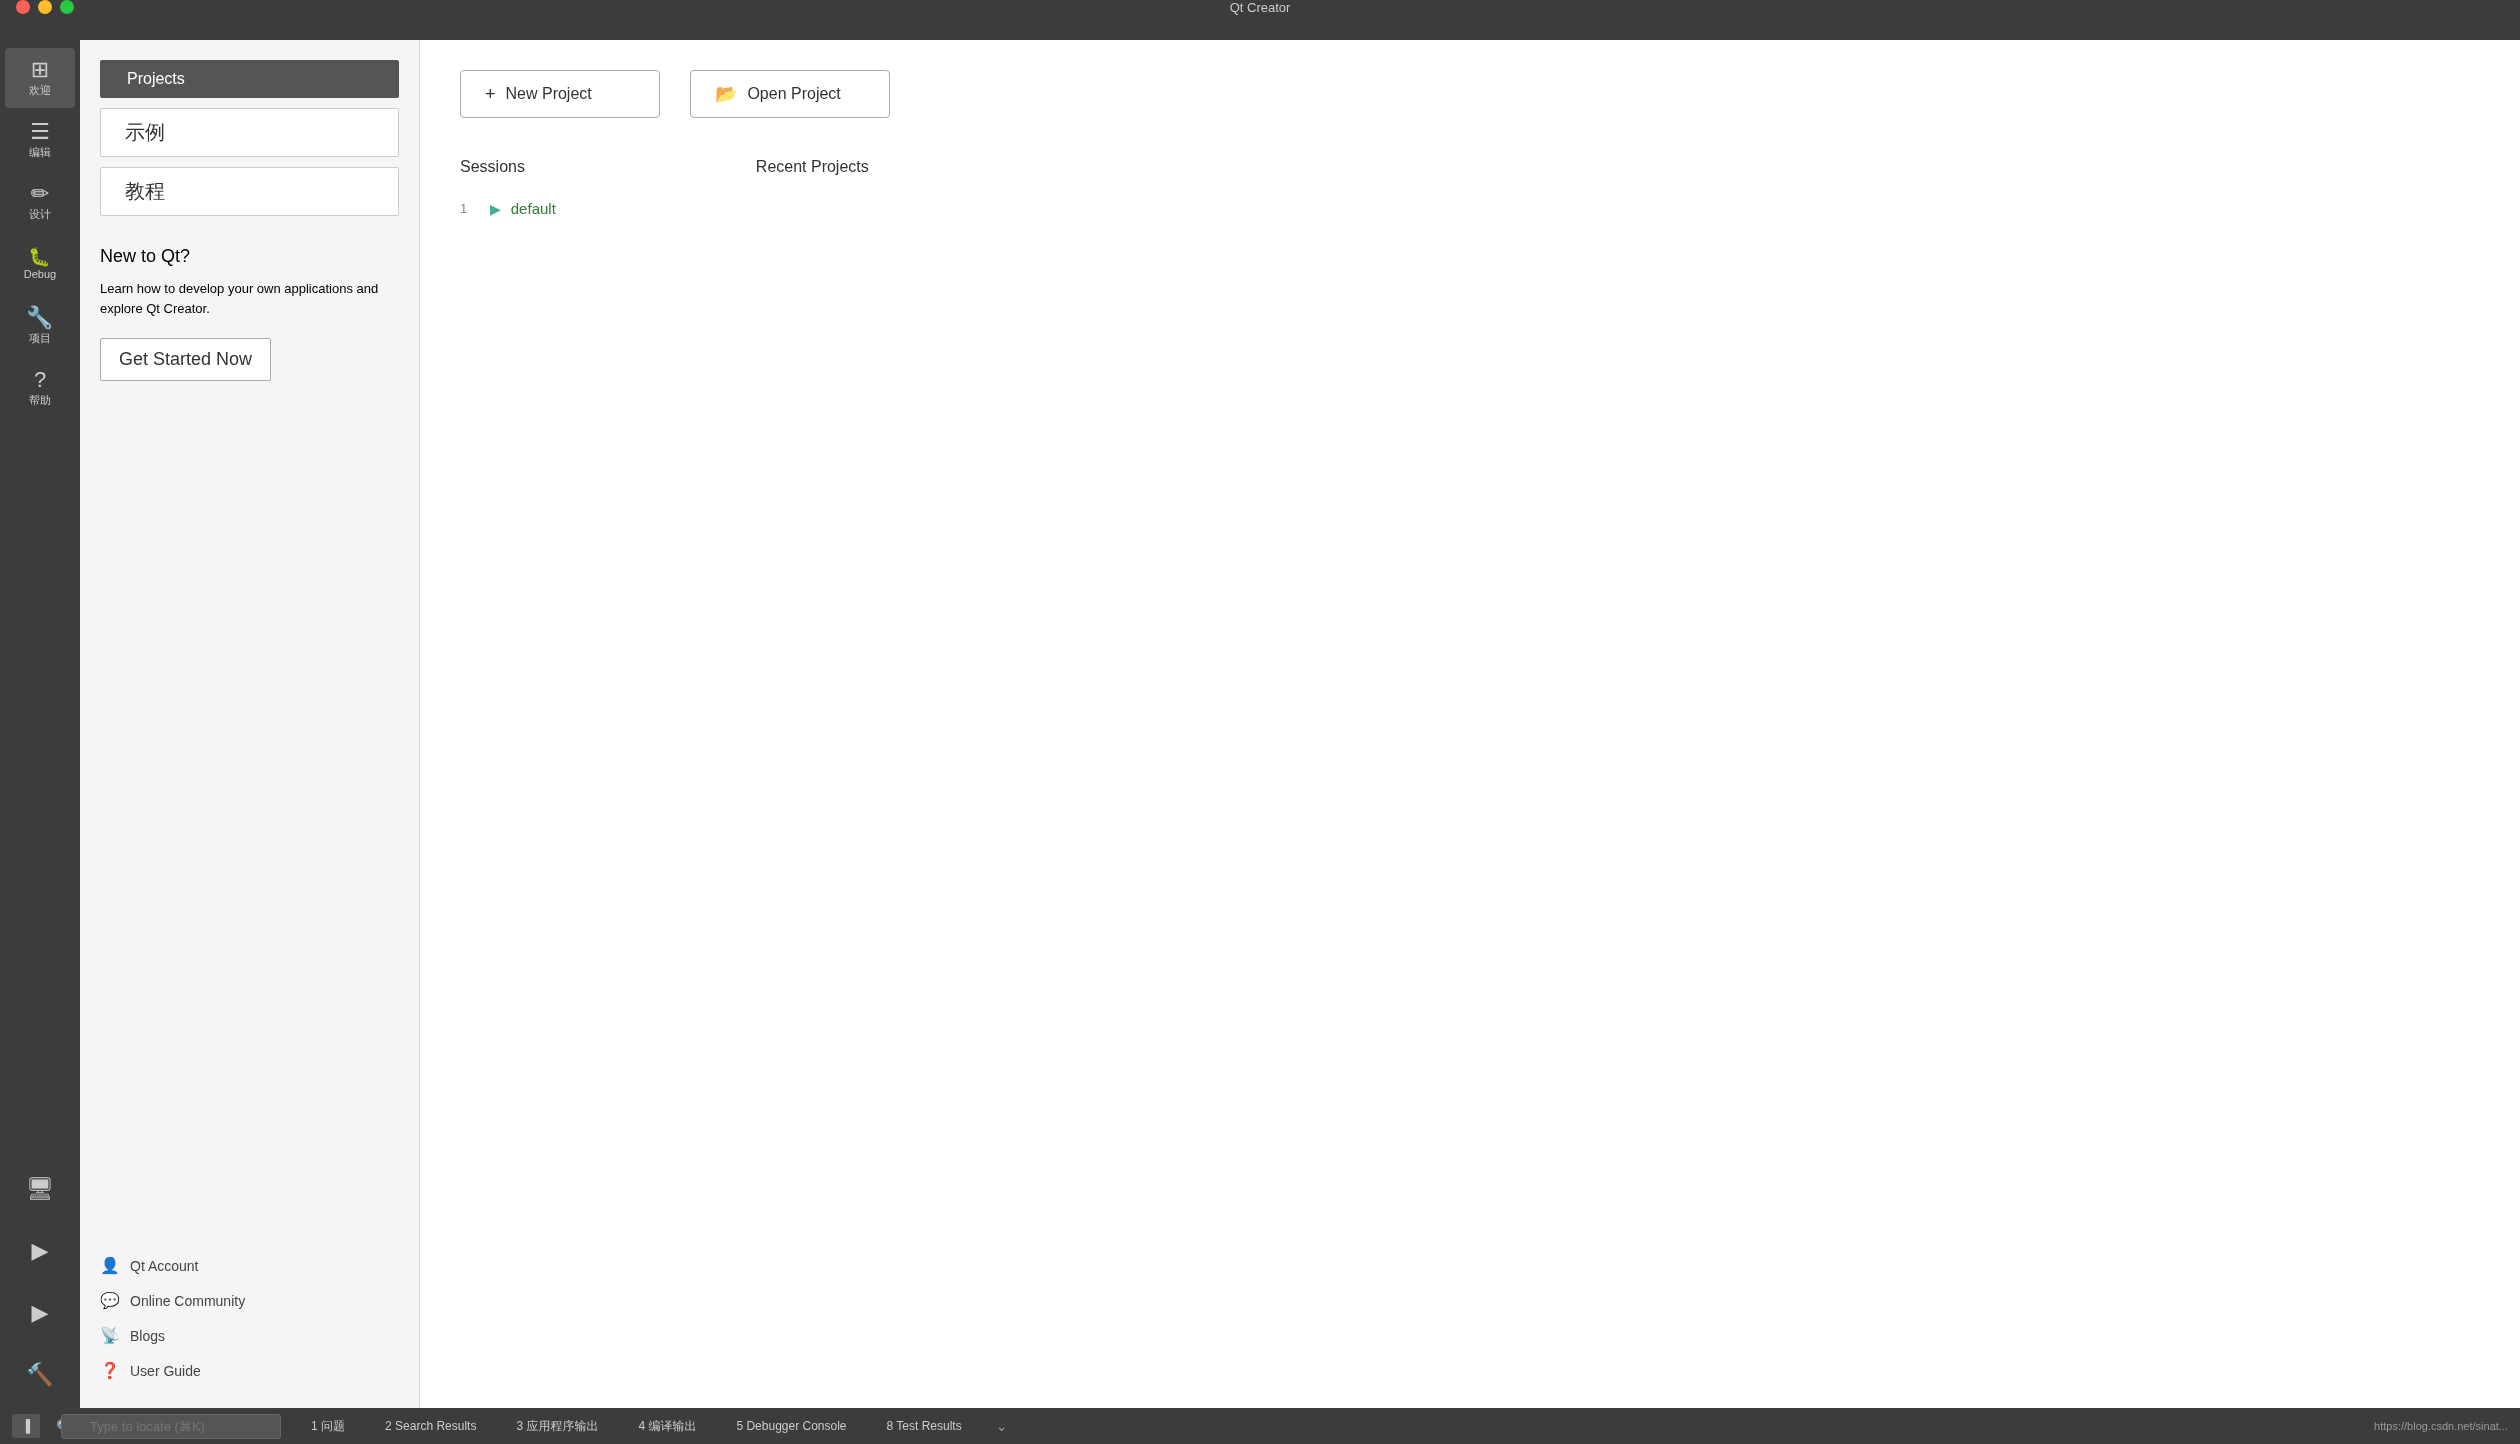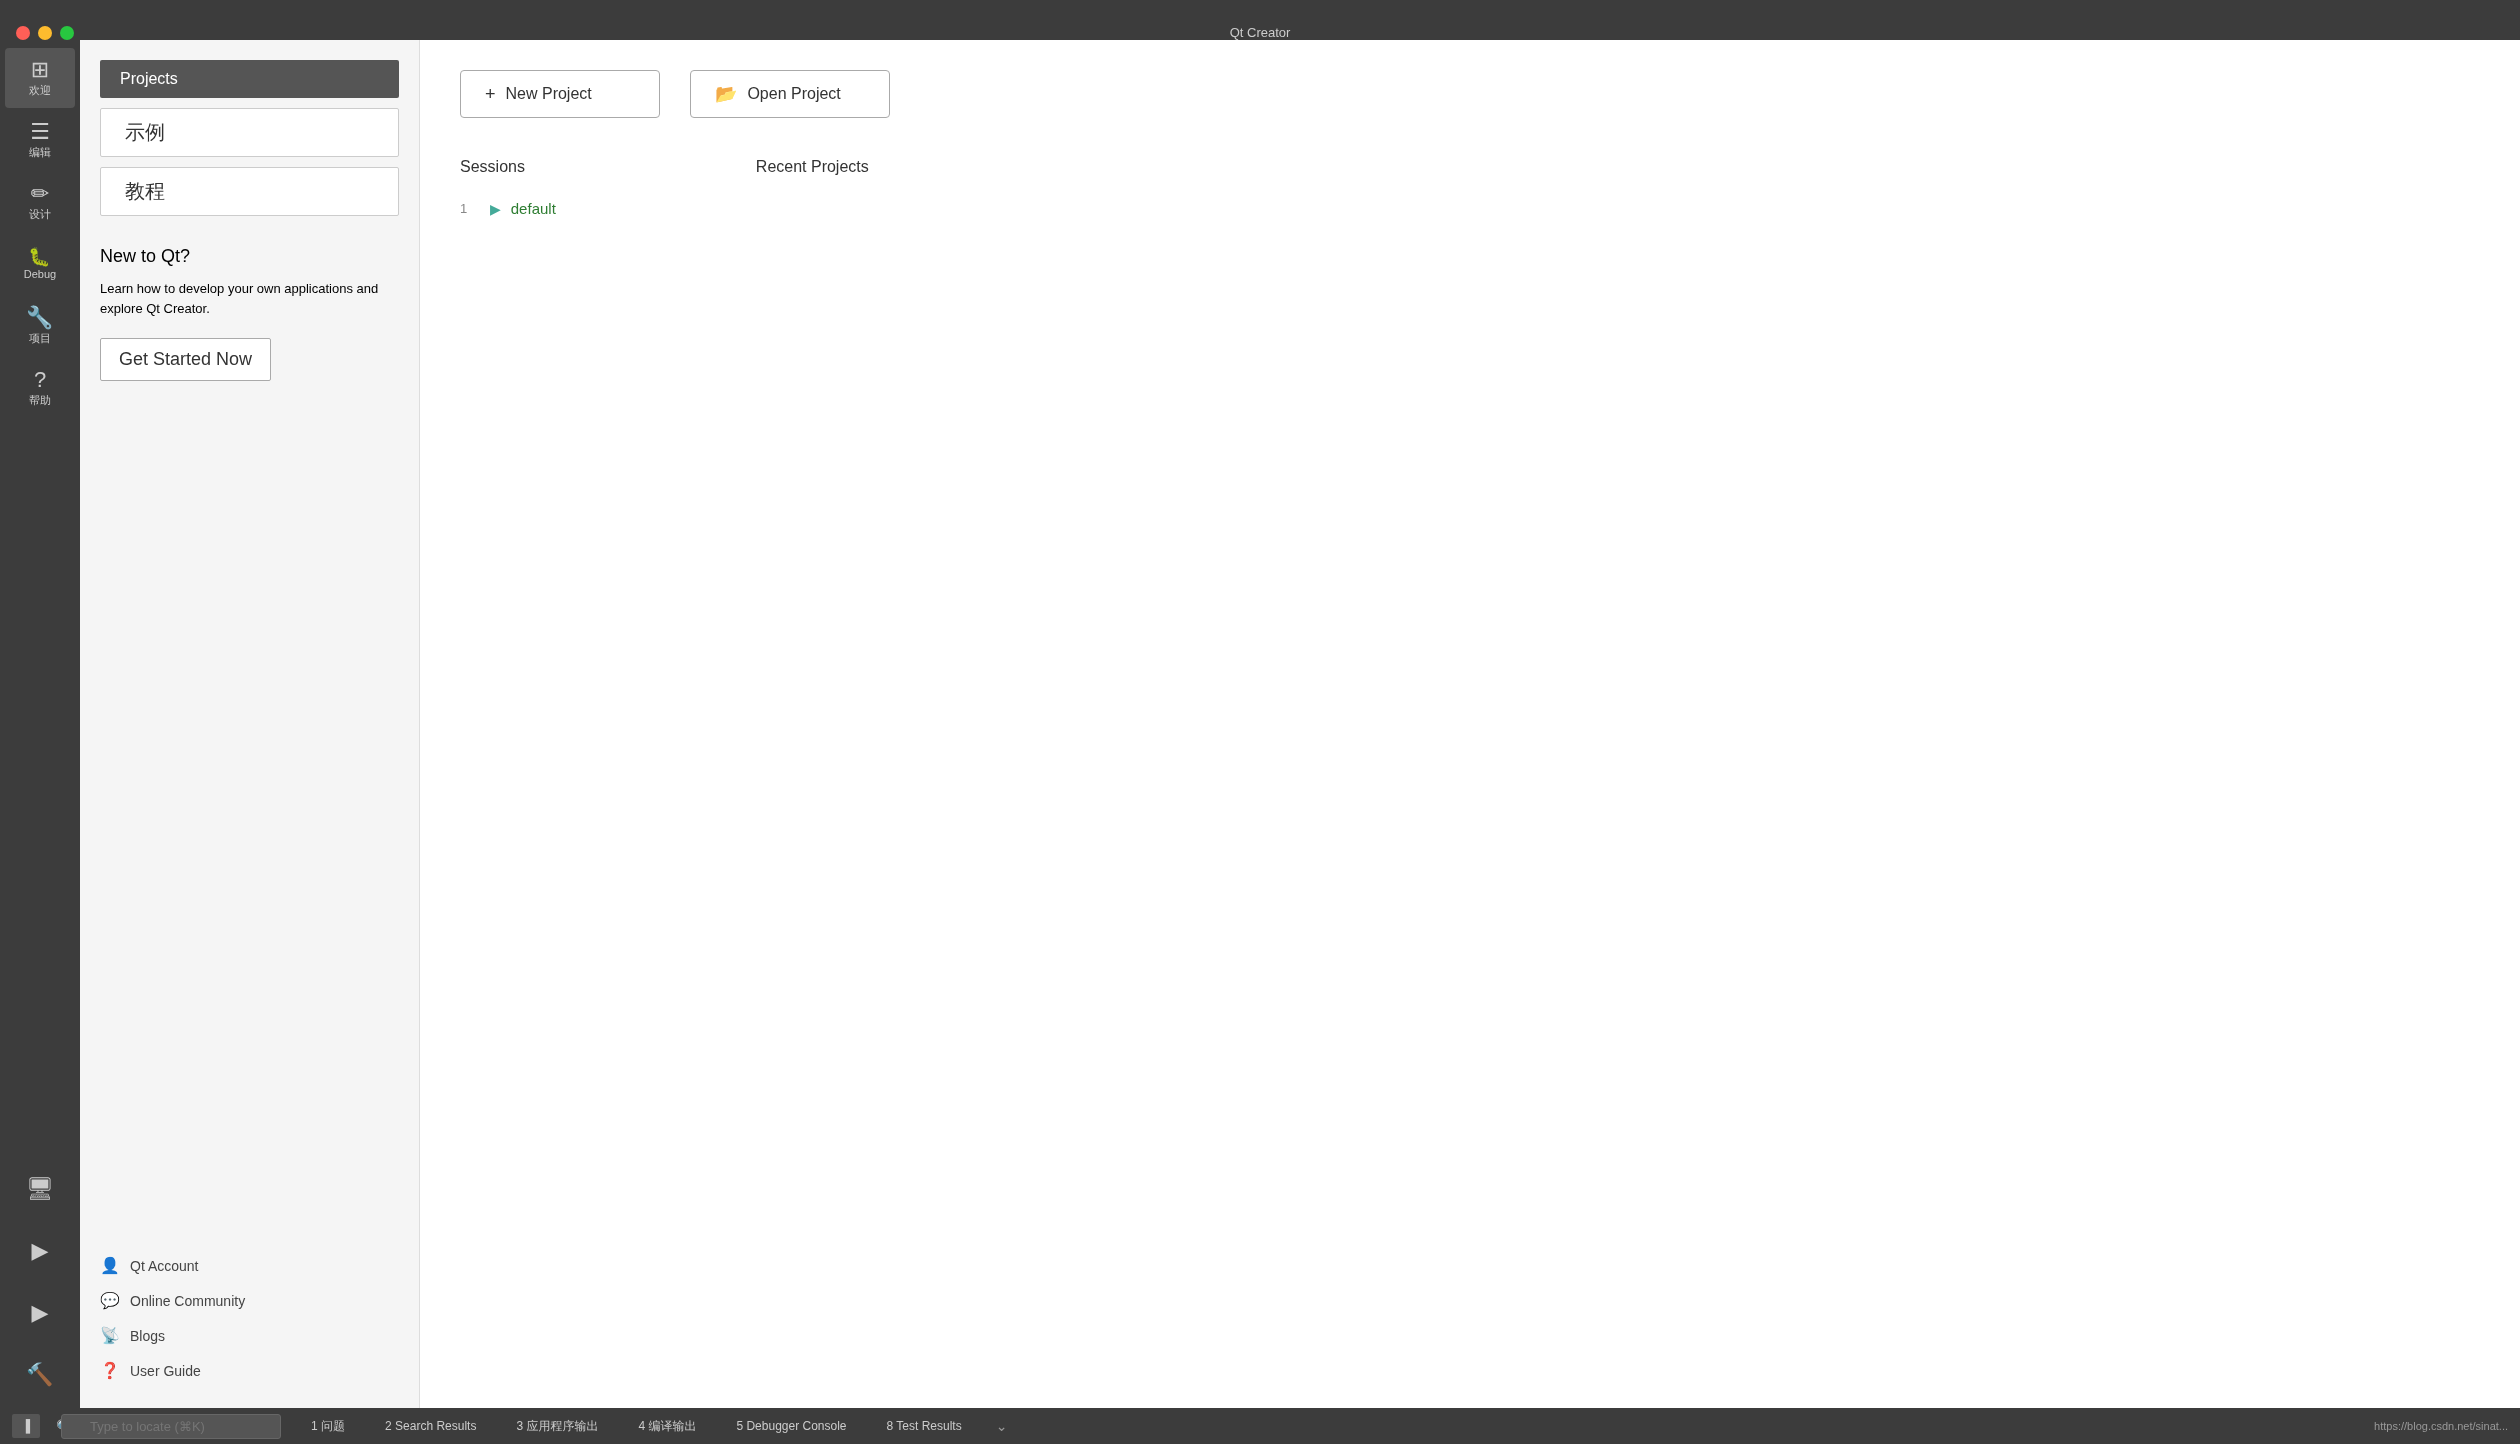--- a/index.html
+++ b/index.html
@@ -11,21 +11,21 @@
       overflow: hidden;
       display: flex;
       flex-direction: column;
     }
 
     
     .title-bar {
       background: #3c3c3c;
       height: 40px;
       display: flex;
-      align-items: flex-end;
+      align-items: flex-start;
       justify-content: center;
       position: relative;
       flex-shrink: 0;
     }
     .title-bar-buttons {
       position: absolute;
       left: 16px;
       display: flex;
       gap: 8px;
       align-items: center;
@@ -105,21 +105,21 @@
       border-right: 1px solid #ddd;
       display: flex;
       flex-direction: column;
       flex-shrink: 0;
       overflow-y: auto;
     }
 
     .projects-header {
       background: #555555;
       color: white;
-      padding: 10px 20px;
+      padding: 10px 27px;
       font-size: 16px;
       font-weight: 500;
       margin: 20px 20px 10px 20px;
       border-radius: 2px;
     }
 
     .panel-button {
       display: block;
       background: white;
       border: 1px solid #cccccc;

